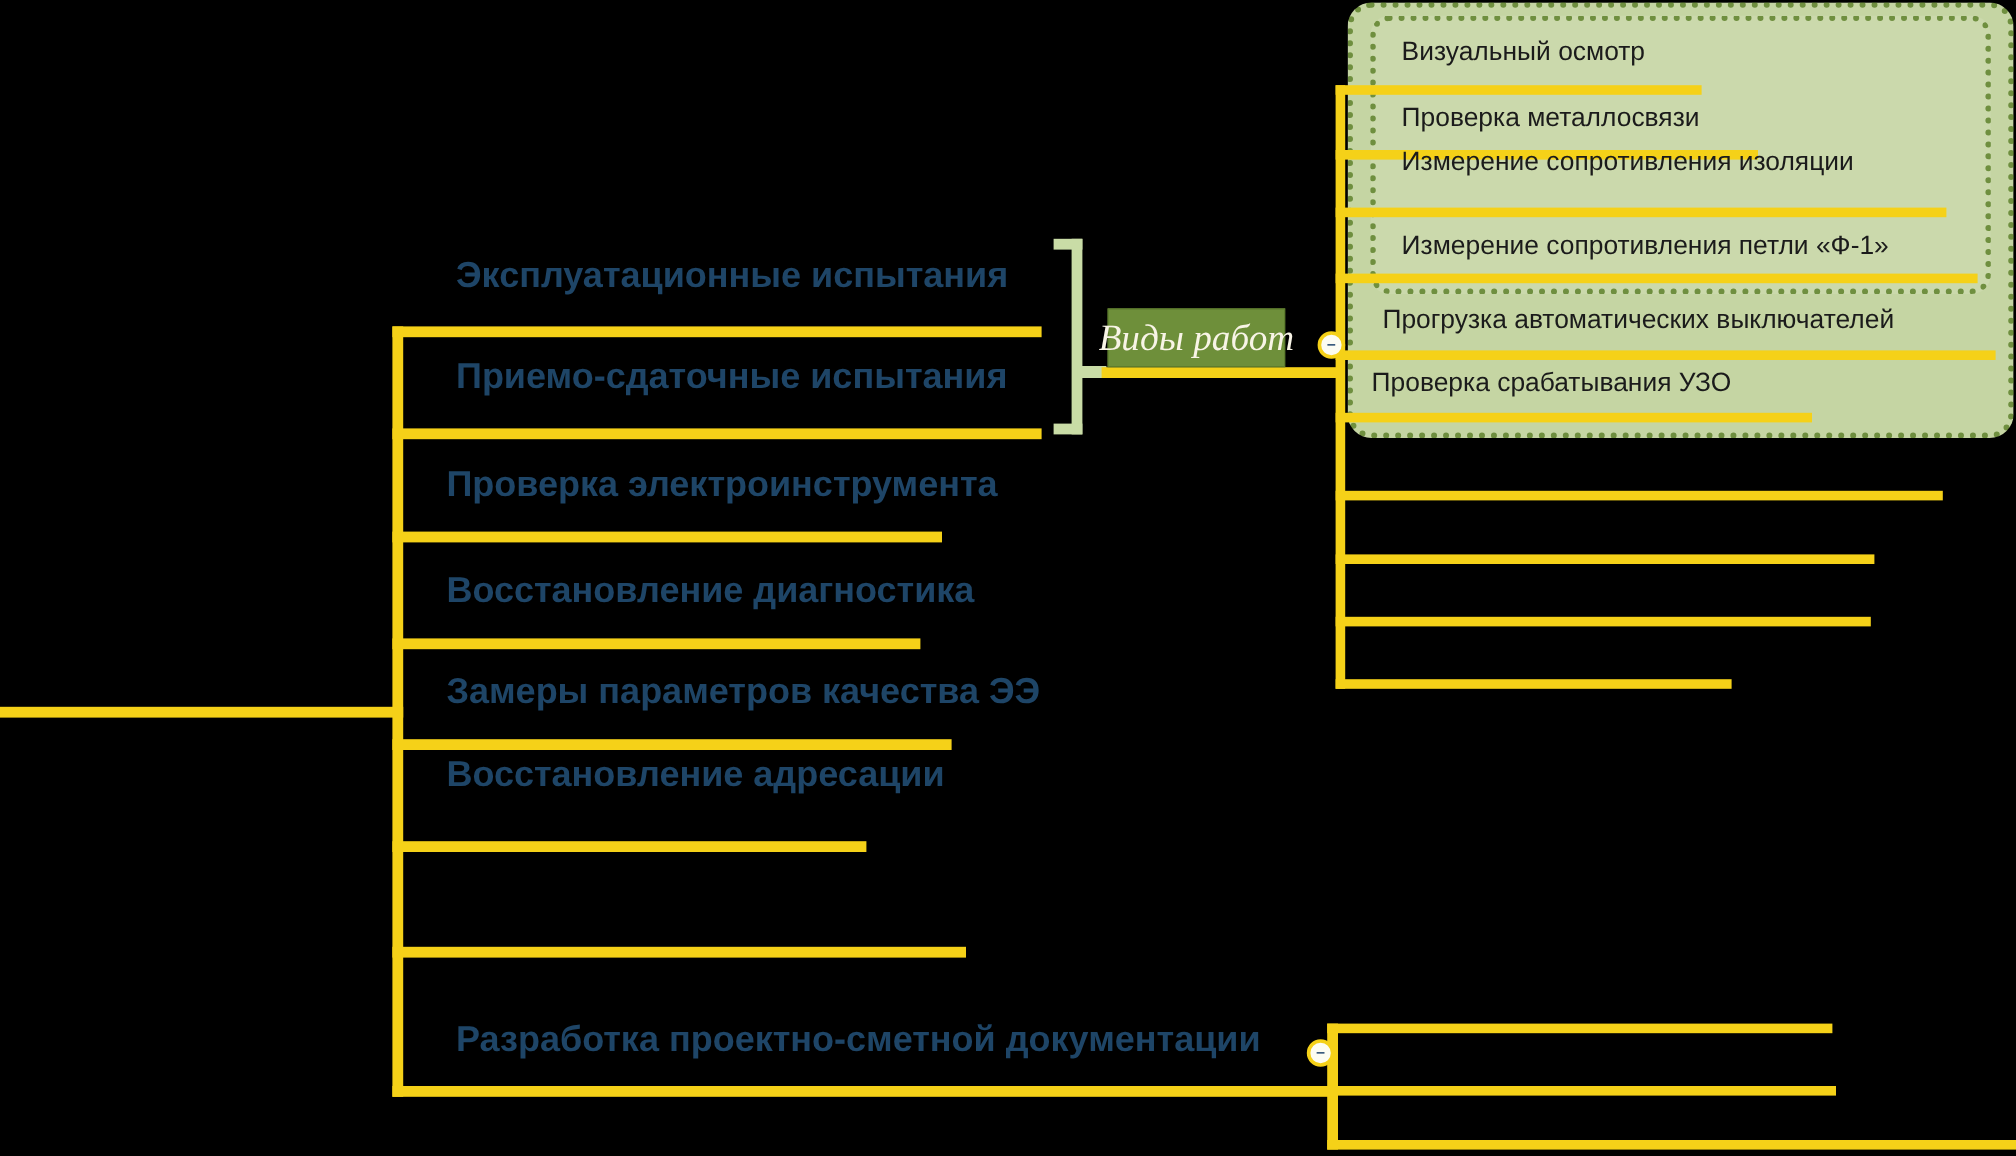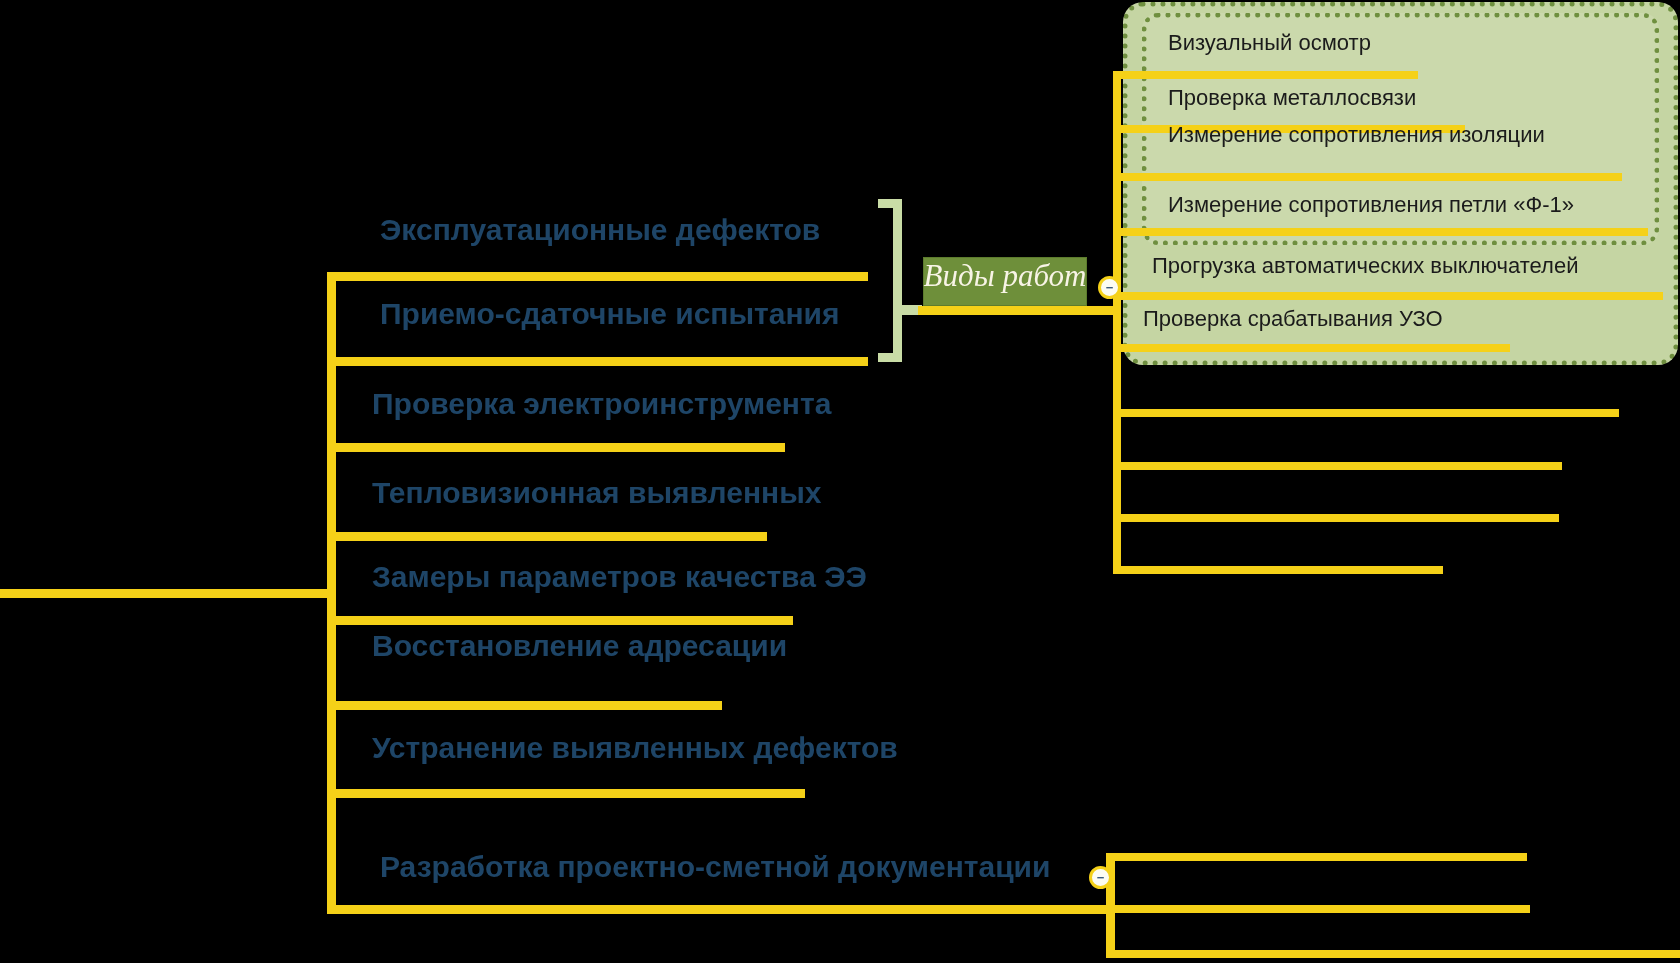--- a/index.html
+++ b/index.html
@@ -30,23 +30,23 @@
   .boundary.inner{background:var(--boundary-inner-fill);border-radius:16px;}
   .left-label{
     position:absolute;z-index:30;white-space:nowrap;
     color:var(--left-text-navy);font-weight:bold;font-size:30px;line-height:1.15;
   }
   .right-label{
     position:absolute;z-index:30;white-space:nowrap;
     color:var(--right-text-black);font-weight:400;font-size:22px;line-height:1.15;
   }
   .node-box{
-    position:absolute;left:923px;top:257px;width:164px;height:49px;z-index:30;
+    position:absolute;left:923px;top:257px;width:148px;height:49px;z-index:30;
     background:var(--node-fill-green);border:1px solid var(--node-border-green);
-    display:flex;align-items:flex-start;justify-content:center;box-sizing:border-box;
+    display:flex;align-items:center;justify-content:center;box-sizing:border-box;
   }
   .node-box .node-text{
     font-family:"Liberation Serif",serif;font-style:italic;
     color:var(--node-text-cream);font-size:31px;white-space:nowrap;
   }
   .collapse-circle{
     position:absolute;width:17px;height:17px;border-radius:50%;z-index:40;
     background:var(--collapse-fill);border:3px solid var(--branch-yellow);
     box-sizing:content-box;display:flex;align-items:center;justify-content:center;
     color:var(--collapse-glyph-color);font-size:13px;font-weight:bold;line-height:1;
@@ -73,27 +73,26 @@
 
   <div class="yline" style="left:327px;top:272px;width:541px;height:9px;"></div>
   <div class="yline" style="left:327px;top:357px;width:541px;height:9px;"></div>
   <div class="yline" style="left:327px;top:443px;width:458px;height:9px;"></div>
   <div class="yline" style="left:327px;top:532px;width:440px;height:9px;"></div>
   <div class="yline" style="left:327px;top:616px;width:466px;height:9px;"></div>
   <div class="yline" style="left:327px;top:701px;width:395px;height:9px;"></div>
   <div class="yline" style="left:327px;top:789px;width:478px;height:9px;"></div>
   <div class="yline" style="left:327px;top:905px;width:788px;height:9px;"></div>
 
-  <div class="left-label" style="left:380px;top:213px;">Эксплуатационные дефектов</div>
+  <div class="left-label" style="left:380px;top:213px;">Эксплуатационные испытания</div>
   <div class="left-label" style="left:380px;top:297px;">Приемо-сдаточные испытания</div>
   <div class="left-label" style="left:372px;top:387px;">Проверка электроинструмента</div>
-  <div class="left-label" style="left:372px;top:476px;">Тепловизионная выявленных</div>
+  <div class="left-label" style="left:372px;top:476px;">Восстановление диагностика</div>
   <div class="left-label" style="left:372px;top:560px;">Замеры параметров качества ЭЭ</div>
   <div class="left-label" style="left:372px;top:629px;">Восстановление адресации</div>
-  <div class="left-label" style="left:372px;top:731px;">Устранение выявленных дефектов</div>
   <div class="left-label" style="left:380px;top:850px;">Разработка проектно-сметной документации</div>
 
   <div class="node-box">
     <span class="node-text">Виды работ</span>
   </div>
   <div class="yline" style="left:918px;top:306px;width:202px;height:9px;"></div>
   <div class="collapse-circle" style="left:1098px;top:276px;">
     <span>−</span>
   </div>
 

